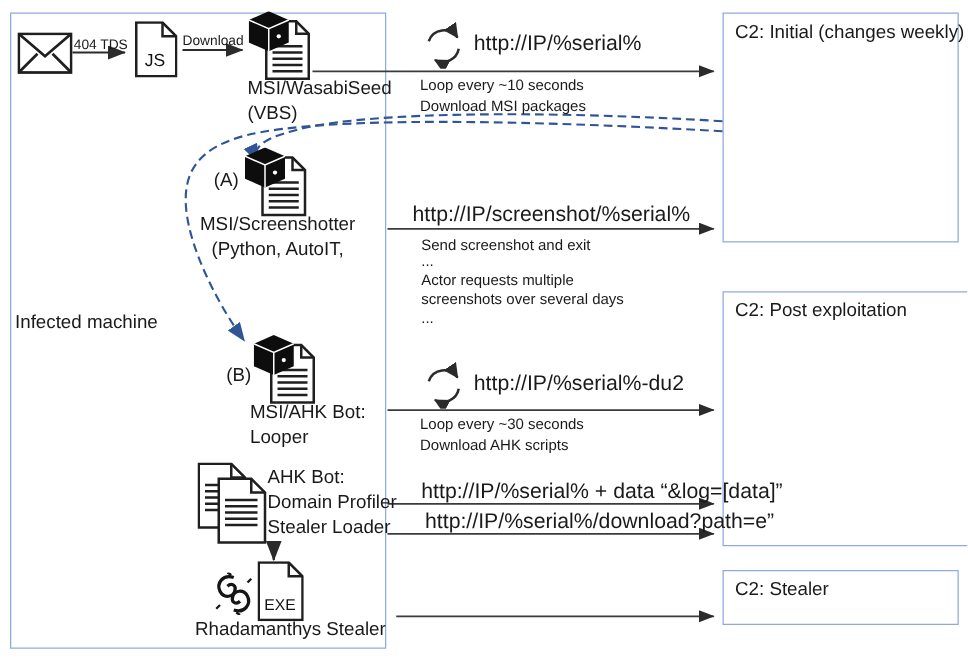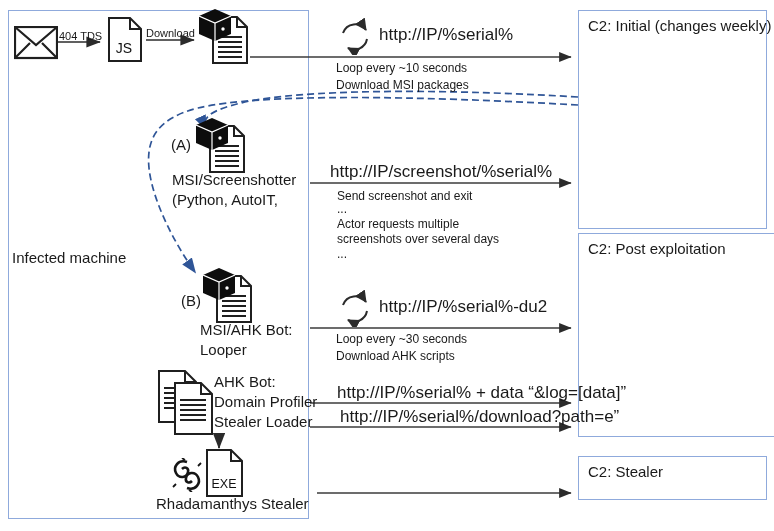--- a/index.html
+++ b/index.html
@@ -14,21 +14,21 @@
   .fs13{font-size:12px;}
   .fs12{font-size:11px;}
   .icon{position:absolute;z-index:3;line-height:0;}
 </style>
 </head>
 <body>
 
 <div id="canvas">
 
   <div class="box" style="left:8px;top:10px;width:301px;height:509px;"></div>
-  <div class="box" style="left:578px;top:10px;width:189px;height:219px;">
+  <div class="box" style="left:578px;top:10px;width:189px;height:184px;">
     <span class="box-label">C2: Initial (changes weekly)</span>
   </div>
   <div class="box" style="left:578px;top:233px;width:222px;height:204px;">
     <span class="box-label">C2: Post exploitation</span>
   </div>
   <div class="box" style="left:578px;top:456px;width:189px;height:44px;">
     <span class="box-label">C2: Stealer</span>
   </div>
 
   <svg id="overlay" width="774" height="531" viewBox="0 0 774 531">
@@ -159,29 +159,33 @@
     <svg width="37" height="48" viewBox="0 0 37 48">
       <path d="M1,1 h24 l11,11 v35 h-35 z" fill="#fff" stroke="#1f1f1f" stroke-width="2"></path>
       <path d="M25,1 v11 h11" fill="none" stroke="#1f1f1f" stroke-width="2"></path>
       <text x="18" y="39" font-size="12.5" text-anchor="middle" fill="#111" font-family="Liberation Sans, sans-serif">EXE</text>
     </svg>
   </div>
 
   <div class="txt fs12" style="left:59px;top:26px;">404 TDS</div>
   <div class="txt fs12" style="left:146px;top:23px;">Download</div>
 
+  <div class="txt fs15" style="left:198px;top:61px;">
+    <div>MSI/WasabiSeed</div>
+    <div>(VBS)</div>
+  </div>
 
   <div class="txt fs14" style="left:379px;top:25px;">http://IP/%serial%</div>
   <div class="txt fs13" style="left:336px;top:60px;line-height:17px;">
     <div>Loop every ~10 seconds</div>
     <div>Download MSI packages</div>
   </div>
 
   <div class="txt fs15" style="left:171px;top:135px;">(A)</div>
-  <div class="txt fs15" style="left:172px;top:170px;">
+  <div class="txt fs15" style="left:160px;top:170px;text-align:center;">
     <div>MSI/Screenshotter</div>
     <div>(Python, AutoIT,</div>
   </div>
 
   <div class="txt fs14" style="left:330px;top:162px;">http://IP/screenshot/%serial%</div>
   <div class="txt fs13" style="left:337px;top:186px;">Send screenshot and exit</div>
 
   <div class="txt fs13" style="left:337px;top:202px;line-height:15px;">
     <div>...</div>
     <div>Actor requests multiple</div>

